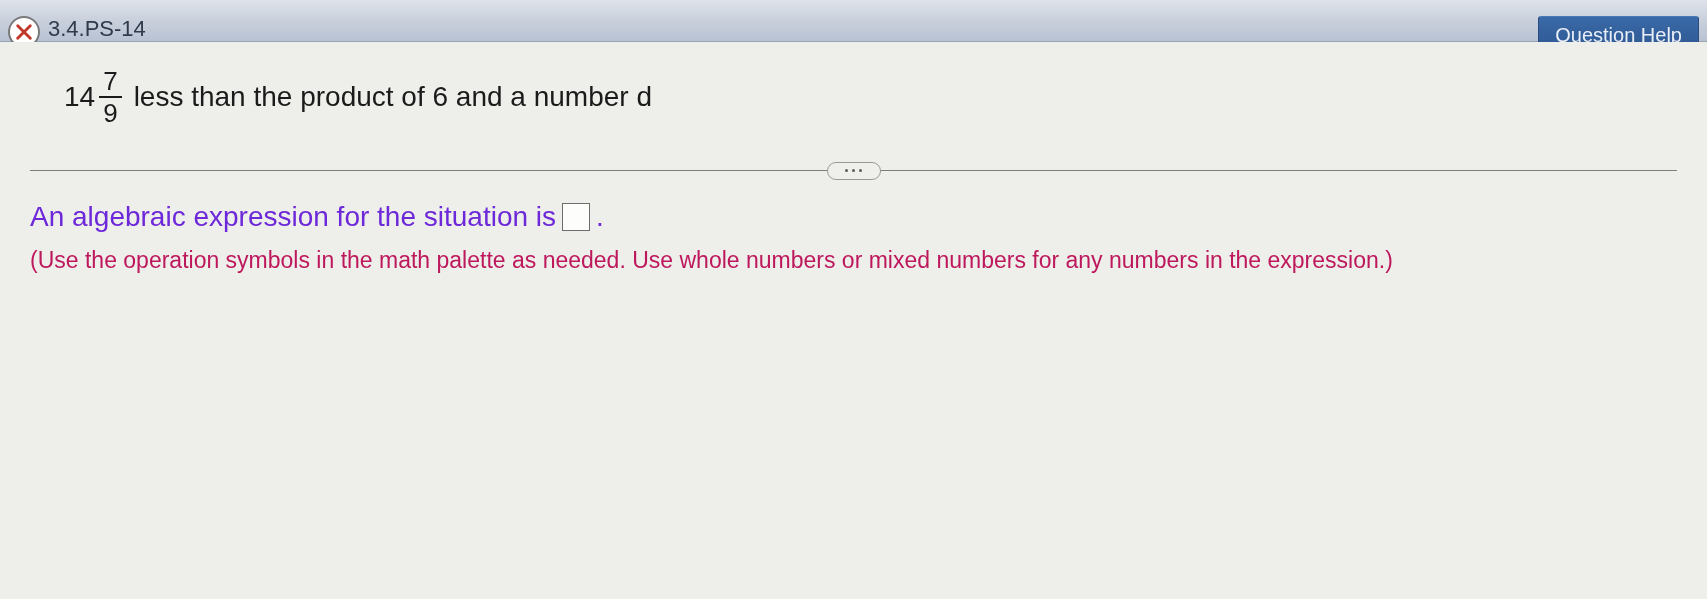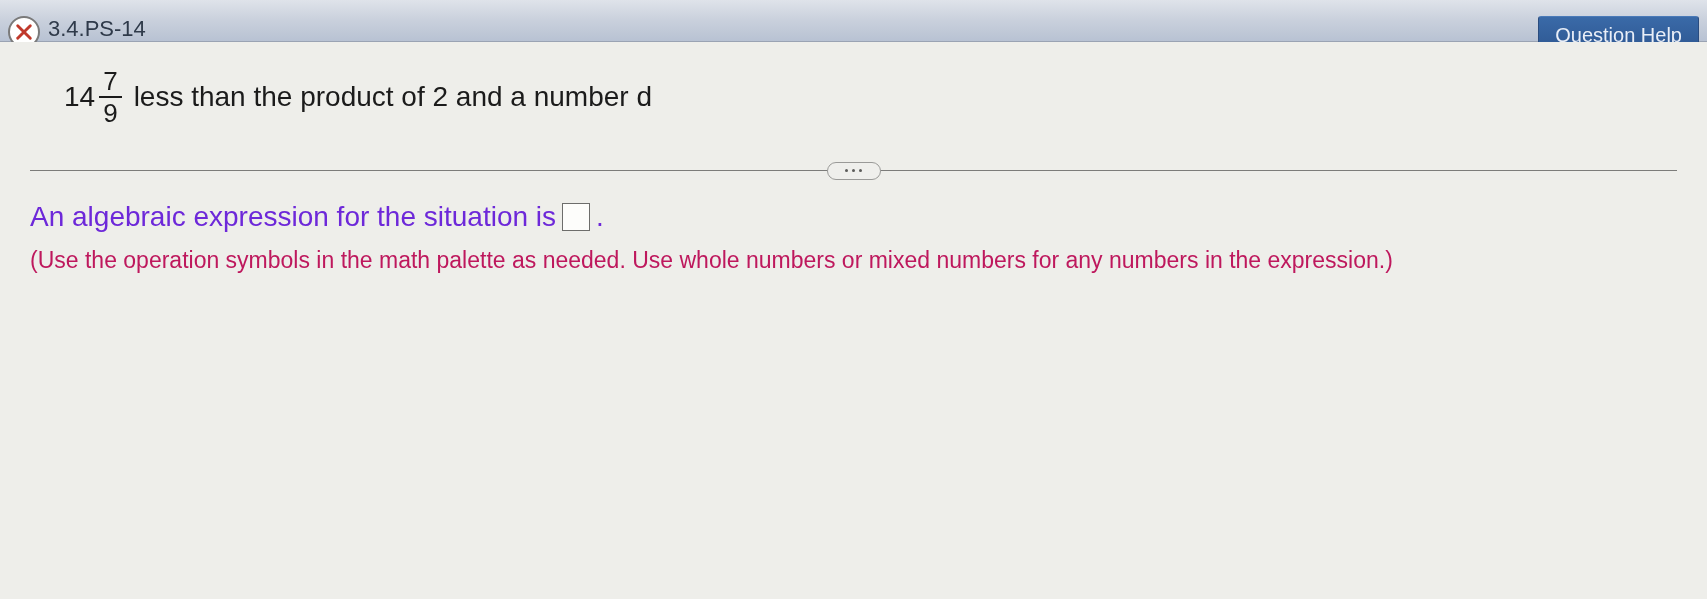--- a/index.html
+++ b/index.html
@@ -90,21 +90,21 @@
 
   <div class="content">
 
 
     <div class="expr-row">
       <span class="whole">14</span>
       <span class="frac">
         <span class="num">7</span>
         <span class="den">9</span>
       </span>
-      <span>less than the product of 2 and a number d</span>
+      <span>less than the product of 6 and a number d</span>
     </div>
 
     <div class="divider-wrap">
       <hr class="hr">
       <div class="ellipsis-pill">
         <span></span>
         <span></span>
         <span></span>
       </div>
     </div>

